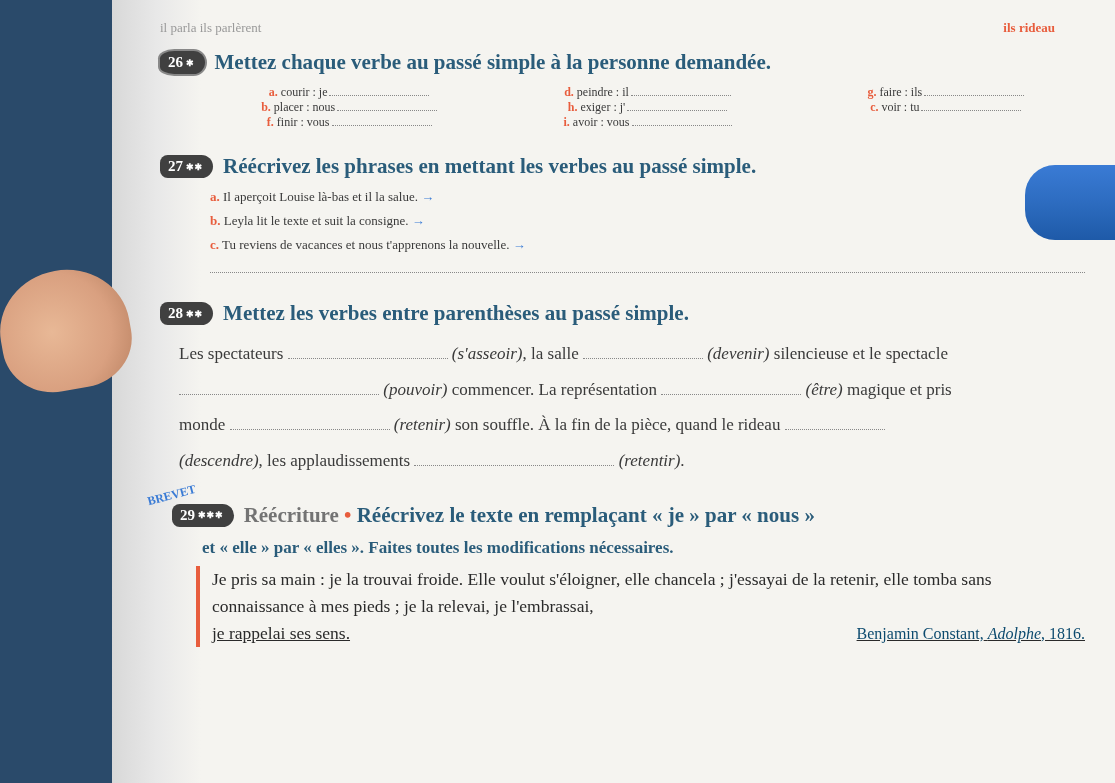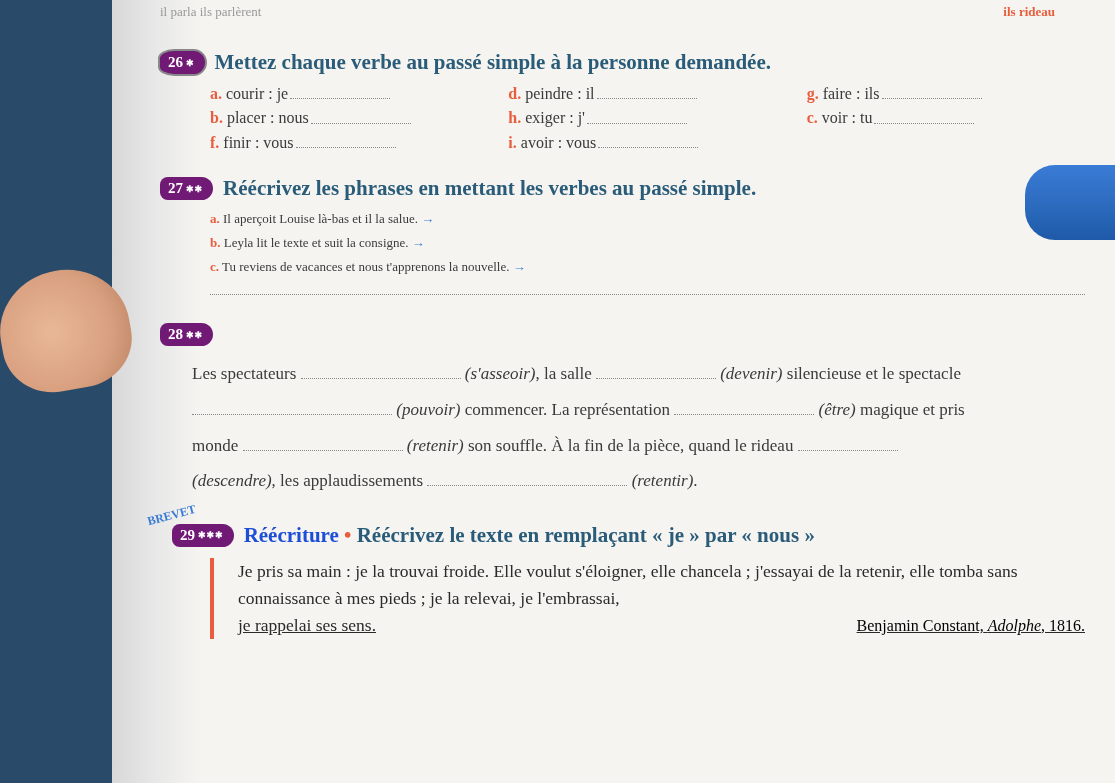--- a/index.html
+++ b/index.html
@@ -30,21 +30,21 @@
     height: 75px;
     background: linear-gradient(180deg, #3a7bd5 0%, #2d6cc0 50%, #1e5aa8 100%);
     border-radius: 30px 0 0 30px;
   }
   .header-fragment {
     position: absolute;
     top: 0;
     left: 140px;
     right: 40px;
     height: 30px;
-    padding: 4px 20px;
+    padding: 20px 20px;
     font-size: 13px;
     color: #888;
   }
   .header-fragment .right {
     float: right;
     color: #e85d3d;
     font-weight: bold;
   }
   .header-fragment .left { color: #999; }
   .page {
@@ -58,21 +58,21 @@
     margin-bottom: 24px;
     position: relative;
   }
   .ex-header {
     display: flex;
     align-items: center;
     gap: 10px;
     margin-bottom: 10px;
   }
   .badge {
-    background: #701a75;
+    background: #404040;
     color: #fff;
     font-weight: bold;
     font-size: 15px;
     padding: 3px 10px 3px 8px;
     border-radius: 12px 18px 18px 12px;
     display: inline-flex;
     align-items: center;
     gap: 3px;
   }
   .badge.circled {
@@ -88,44 +88,45 @@
   .sub-instruction {
     font-weight: bold;
     color: #2a5c7a;
     font-size: 17px;
     margin-left: 30px;
     margin-bottom: 8px;
   }
   .ex26-grid {
     display: grid;
     grid-template-columns: 1fr 1fr 1fr;
-    gap: 6px 20px;
+    gap: 0 20px;
     margin-left: 50px;
-    font-size: 16px;
+    font-size: 12px;
+    text-align: center;
   }
   .item .letter { color: #e85d3d; font-weight: bold; }
   .item .dots {
     display: inline-block;
     border-bottom: 1.5px dotted #888;
     min-width: 100px;
     vertical-align: baseline;
     margin-left: 2px;
     height: 0.9em;
   }
   .ex27-lines { margin-left: 50px; font-size: 13px; }
   .ex27-lines .line { margin-bottom: 8px; }
   .arrow { color: #3a7bd5; font-weight: bold; }
   .fulldots {
     display: inline-block;
     border-bottom: 1.5px dotted #888;
     width: 100%;
     height: 0.9em;
   }
   .ex28-text {
-    margin-left: 32px;
+    margin-left: 19px;
     font-size: 17px;
     line-height: 2.1;
   }
   .ex28-text .dots-inline {
     display: inline-block;
     border-bottom: 1.5px dotted #888;
     min-width: 160px;
     height: 0.9em;
     vertical-align: baseline;
   }
@@ -134,32 +135,32 @@
     position: absolute;
     left: -25px;
     top: -15px;
     font-size: 12px;
     color: #3a7bd5;
     font-weight: bold;
     transform: rotate(-15deg);
   }
   .title-sep { color: #e85d3d; font-weight: bold; }
   .ex29-body {
-    margin-left: 38px;
+    margin-left: 24px;
     font-size: 17.5px;
     line-height: 1.55;
     color: #2a2a2a;
     border-left: 4px solid #e85d3d;
-    padding-left: 24px;
+    padding-left: 12px;
     margin-top: 6px;
   }
   .citation {
     text-align: right;
     font-size: 16px;
-    color: #000000;
+    color: #0c4a6e;
   }
   .citation .work { font-style: italic; }
   .ex29-row { display:flex; justify-content: space-between; align-items: baseline; text-decoration: underline; }
 </style>
 </head>
 <body>
 
 <div class="thumb"></div>
 <div class="pen"></div>
 
@@ -220,20 +221,21 @@
       <div class="line"><span class="fulldots"></span></div>
     </div>
   </div>
 
   <div class="exercise">
     <div class="ex-header">
       <span class="badge">
         <span>28</span>
         <span class="stars">✱✱</span>
       </span>
+      <span class="instruction">Mettez les verbes entre parenthèses au passé simple.</span>
     </div>
     <div class="ex28-text">
       <span>Les spectateurs</span>
       <span class="dots-inline"></span>
       <span class="paren">(s'asseoir)</span><span>, la salle</span>
       <span class="dots-inline" style="min-width:120px"></span>
       <span class="paren">(devenir)</span><span> silencieuse et le spectacle</span><br>
       <span class="dots-inline" style="min-width:200px"></span>
       <span class="paren">(pouvoir)</span><span> commencer. La représentation</span>
       <span class="dots-inline" style="min-width:140px"></span>
@@ -249,25 +251,26 @@
   </div>
 
   <div class="exercise" style="margin-left:12px">
     <span class="brevet-tag">BREVET</span>
     <div class="ex-header">
       <span class="badge">
         <span>29</span>
         <span class="stars">✱✱✱</span>
       </span>
       <span class="instruction">
-        <span style="color:#1d4ed8">Réécriture</span>
+        <span style="color:#737373">Réécriture</span>
         <span class="title-sep">•</span>
         <span>Réécrivez le texte en remplaçant « je » par « nous »</span>
       </span>
     </div>
+    <div class="sub-instruction">et « elle » par « elles ». Faites toutes les modifications nécessaires.</div>
     <div class="ex29-body">
       <div>Je pris sa main : je la trouvai froide. Elle voulut s'éloigner, elle chancela ; j'essayai de la retenir, elle tomba sans connaissance à mes pieds ; je la relevai, je l'embrassai,</div>
       <div class="ex29-row">
         <span>je rappelai ses sens.</span>
         <span class="citation">
           <span>Benjamin Constant,</span>
           <span class="work">Adolphe</span><span>, 1816.</span>
         </span>
       </div>
     </div>

